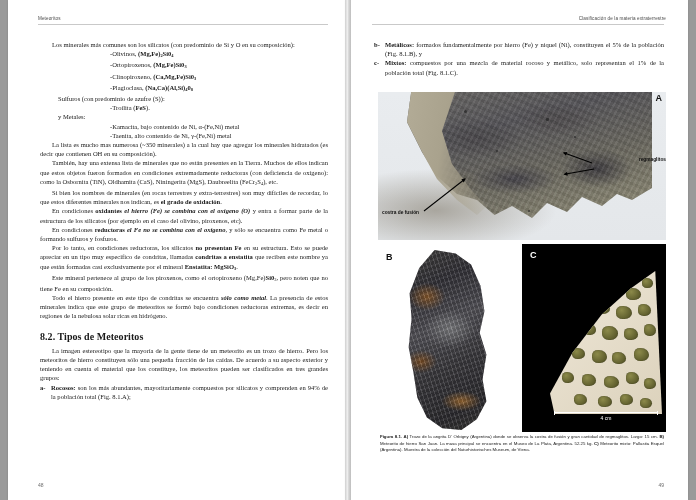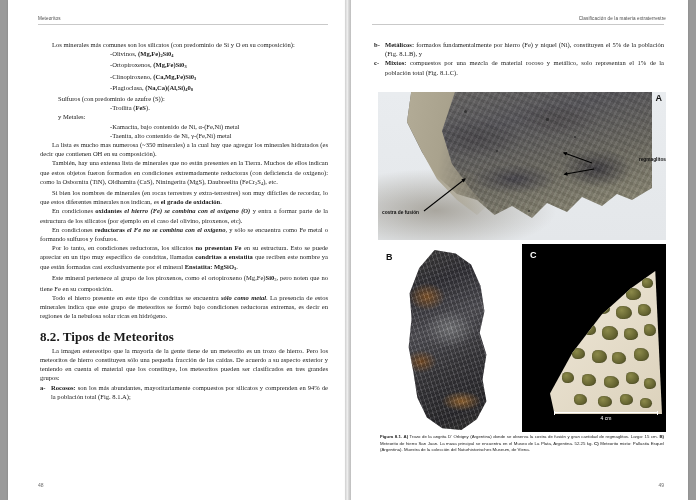--- a/index.html
+++ b/index.html
@@ -68,21 +68,21 @@
   sub { font-size: 68%; vertical-align: -0.22em; }
 
   .minlist {
     margin: 0; padding: 0;
     text-indent: 0;
   }
   .minlist .ln { padding-left: 70px; white-space: nowrap; }
   .minlist .hd { padding-left: 18px; }
 
   h2.sect {
-    font-size: 13px;
+    font-size: 10px;
     margin: 11px 0 5px 0;
     font-weight: bold;
     text-indent: 0;
     letter-spacing: .05px;
   }
 
   .itemlist { margin: 0; padding: 0; text-indent: 0; }
   .item {
     position: relative;
     padding-left: 11px;

